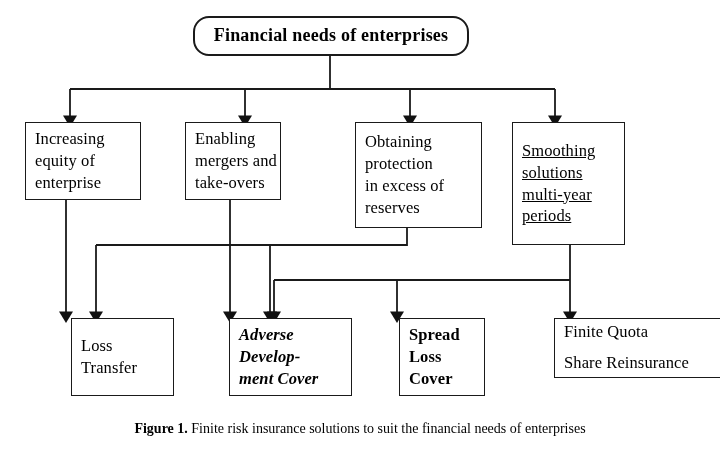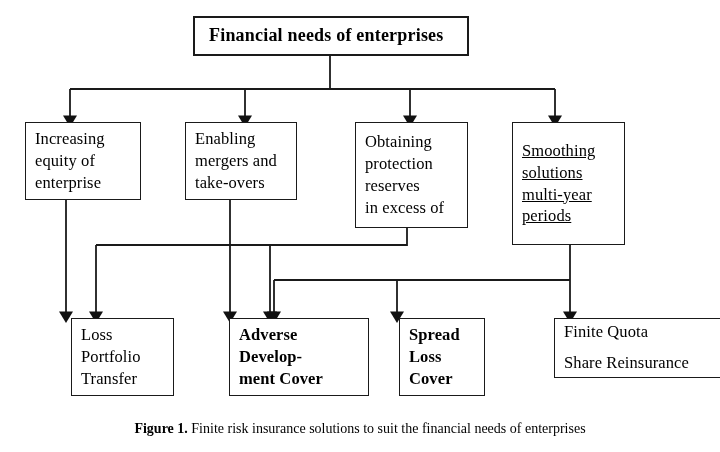--- a/index.html
+++ b/index.html
@@ -41,24 +41,25 @@
     padding: 0 9px;
   }
   .node .line {
     display: block;
     font-size: 16.5px;
     line-height: 1.33;
     white-space: pre;
     letter-spacing: 0.1px;
   }
   .node.root {
-    align-items: flex-start;
+    align-items: center;
     justify-content: center;
     border-width: 2.1px;
-    padding: 3px 14px;
+    padding: 3px 8px;
+    border-radius: 16px;
   }
   .node.root .line {
     font-weight: bold;
     font-size: 18px;
     letter-spacing: 0.2px;
   }
   .node.solution-bold .line {
     font-weight: bold;
     letter-spacing: 0.1px;
   }
@@ -125,47 +126,46 @@
   <div class="node root" style="left:193px; top:16px; width:276px; height:40px;">
     <span class="line">Financial needs of enterprises</span>
   </div>
 
   <div class="node" style="left:25px; top:122px; width:116px; height:78px;">
     <span class="line">Increasing</span>
     <span class="line">equity of</span>
     <span class="line">enterprise</span>
   </div>
 
-  <div class="node" style="left:185px; top:122px; width:112px; height:78px;">
+  <div class="node" style="left:185px; top:122px; width:96px; height:78px;">
     <span class="line">Enabling</span>
     <span class="line">mergers and</span>
     <span class="line">take-overs</span>
   </div>
 
-  <div class="node" style="left:355px; top:122px; width:113px; height:106px;">
+  <div class="node" style="left:355px; top:122px; width:127px; height:106px;">
     <span class="line">Obtaining</span>
     <span class="line">protection</span>
+    <span class="line">in excess of</span>
     <span class="line">reserves</span>
-    <span class="line">in excess of</span>
   </div>
 
   <div class="node" style="left:512px; top:122px; width:113px; height:123px;text-decoration:underline;">
     <span class="line">Smoothing</span>
     <span class="line">solutions</span>
     <span class="line">multi-year</span>
     <span class="line">periods</span>
   </div>
 
   <div class="node thick" style="left:27px; top:318px; width:103px; height:78px;">
     <span class="line">Loss</span>
-    <span class="line">Portfolio</span>
     <span class="line">Transfer</span>
   </div>
 
-  <div class="node thick solution-bold" style="left:185px; top:318px; width:140px; height:78px;">
+  <div class="node thick solution-bold" style="left:185px; top:318px; width:123px; height:78px;font-style:italic;">
     <span class="line">Adverse</span>
     <span class="line">Develop-</span>
     <span class="line">ment Cover</span>
   </div>
 
   <div class="node thick solution-bold" style="left:355px; top:318px; width:86px; height:78px;">
     <span class="line">Spread</span>
     <span class="line">Loss</span>
     <span class="line">Cover</span>
   </div>

